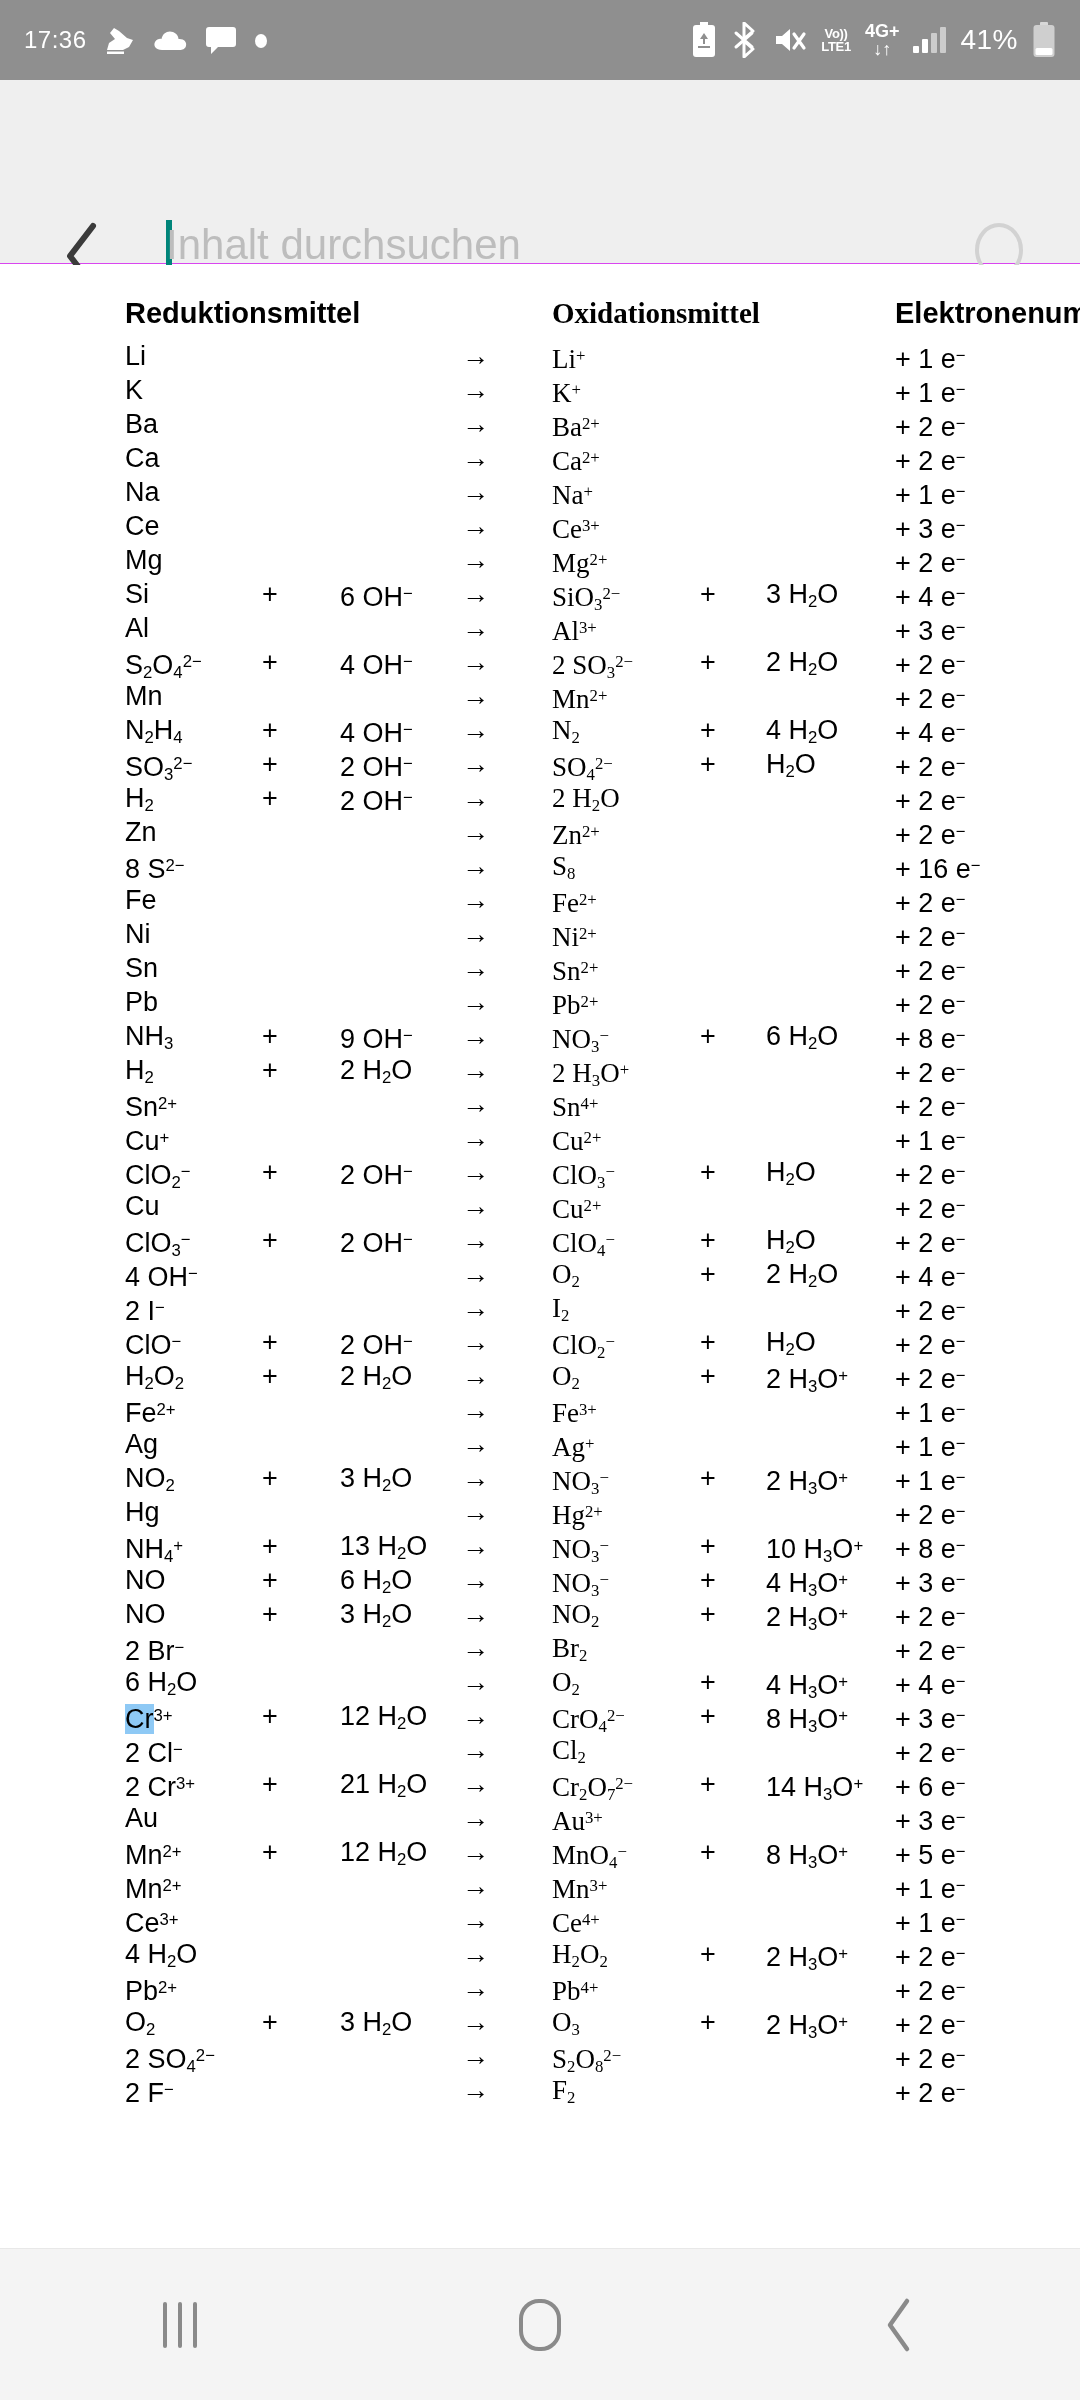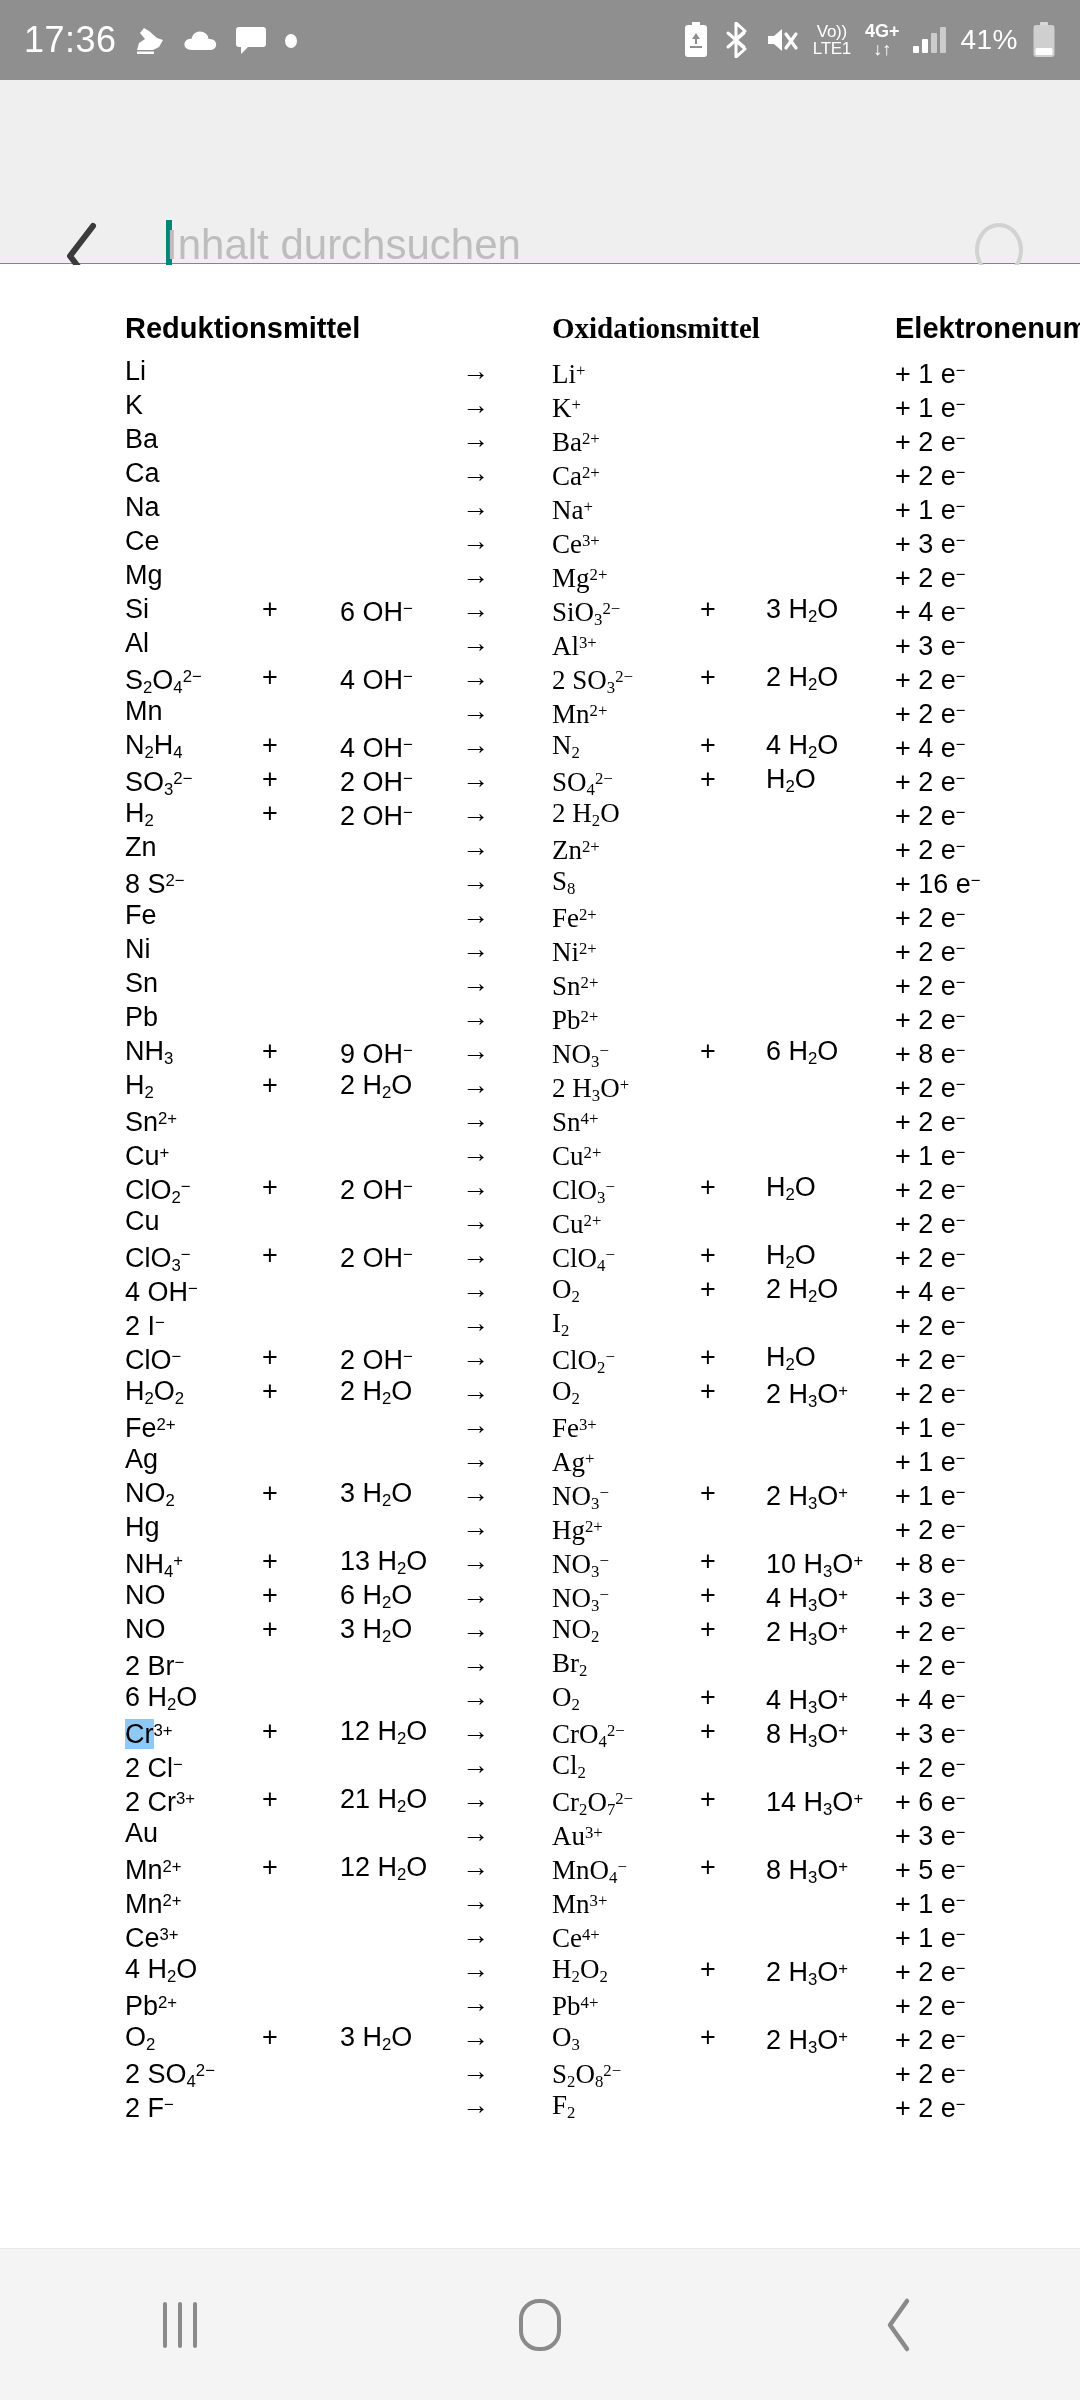--- a/index.html
+++ b/index.html
@@ -14,27 +14,27 @@
 
   
   .statusbar {
     position: absolute; top: 0; left: 0; width: 1080px; height: 80px;
     background: #8f8f8f; color: #ffffff;
     display: flex; align-items: center; justify-content: space-between;
     padding: 0 24px;
   }
   .sb-left { display: flex; align-items: center; gap: 16px; }
   .sb-right { display: flex; align-items: center; gap: 14px; }
-  .sb-time { font-size: 36px; letter-spacing: .5px; line-height: 1; }
+  .sb-time { font-size: 24px; letter-spacing: .5px; line-height: 1; }
   .sb-ico { display: inline-flex; align-items: center; justify-content: center; }
   .sb-ico svg { display: block; }
   .sb-pct { font-size: 28px; line-height: 1; letter-spacing: .5px; }
   .volte-stack {
     display: flex; flex-direction: column; align-items: center;
-    font-size: 17px; font-weight: normal; line-height: 1.02; letter-spacing: -.3px;
+    font-size: 13px; font-weight: bold; line-height: 1.02; letter-spacing: -.3px;
   }
   .net-stack {
     display: flex; flex-direction: column; align-items: center;
     font-size: 18px; font-weight: bold; line-height: 1.02;
   }
   .bars { display: flex; align-items: flex-end; gap: 3px; height: 26px; }
   .bars i { display: block; width: 6px; background: #ffffff; border-radius: 1px; }
   .bars i.b1 { height: 7px; }
   .bars i.b2 { height: 14px; }
   .bars i.b3 { height: 20px; opacity: .55; }
@@ -67,21 +67,21 @@
   .search-icon-btn {
     position: absolute; left: 960px; top: 134px; width: 84px; height: 84px;
     display: flex; align-items: center; justify-content: center;
   }
 
   
   .content {
     position: absolute; top: 265px; left: 0; width: 1080px; height: 1975px;
     background: #ffffff; overflow: hidden;
   }
-  .table { position: relative; width: 860px; padding-top: 43px; }
+  .table { position: relative; width: 860px; padding-top: 28px; }
   .row {
     position: relative; height: 34px; width: 1080px;
     font-size: 27px; color: #000; white-space: nowrap;
   }
   .row.head { height: 46px; font-weight: bold; font-size: 29px; }
   .cell { position: absolute; top: 0; line-height: 34px; }
   .row.head .cell { line-height: 40px; }
   .c-red   { left: 125px; }
   .c-plus1 { left: 262px; }
   .c-red2  { left: 340px; }

